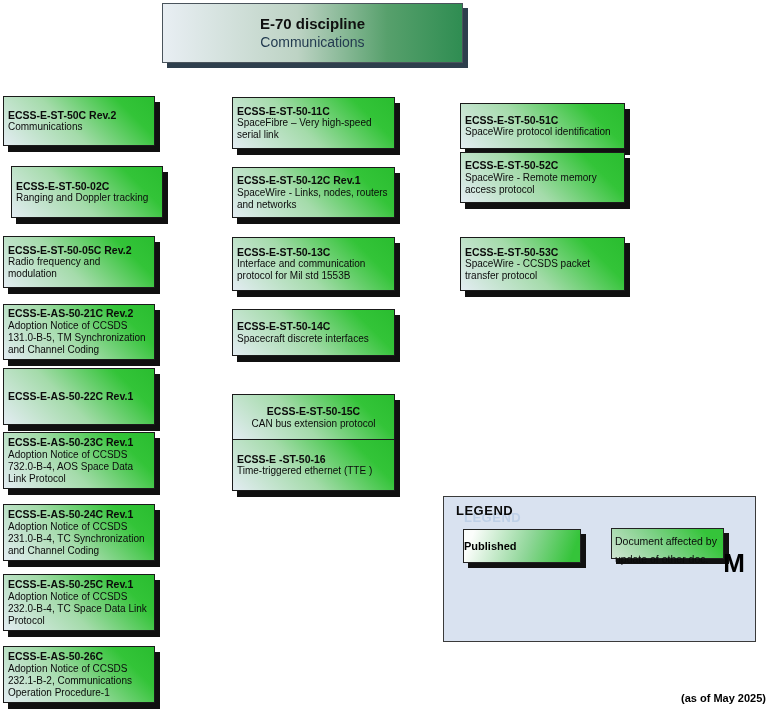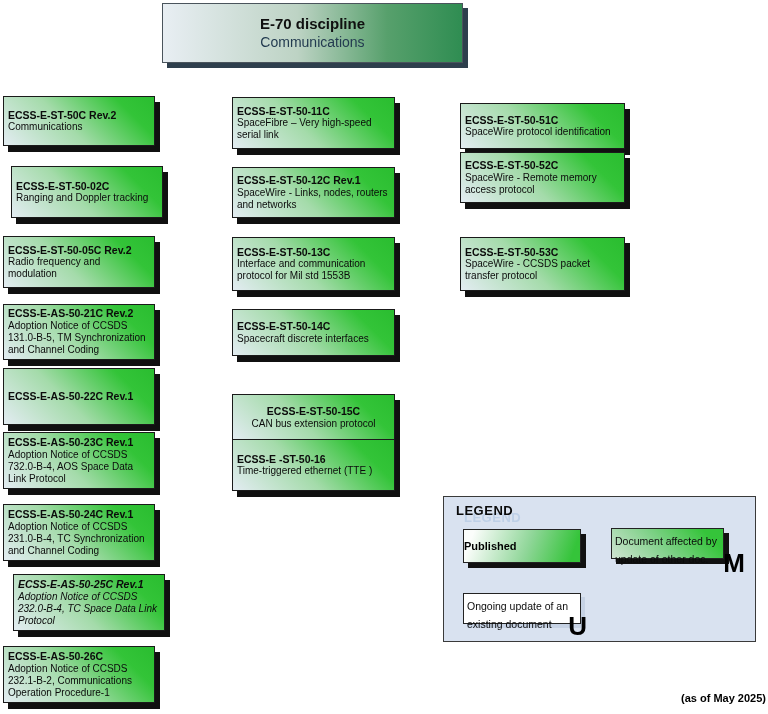--- a/index.html
+++ b/index.html
@@ -97,21 +97,21 @@
         <div class="doc-code">ECSS-E-AS-50-22C Rev.1</div>
       </div>
       <div class="doc-box" style="left: 3px; top: 432px; width: 152px; height: 57px;">
         <div class="doc-code">ECSS-E-AS-50-23C Rev.1</div>
         <div class="doc-desc">Adoption Notice of CCSDS 732.0-B-4, AOS Space Data Link Protocol</div>
       </div>
       <div class="doc-box" style="left: 3px; top: 504px; width: 152px; height: 57px;">
         <div class="doc-code">ECSS-E-AS-50-24C Rev.1</div>
         <div class="doc-desc">Adoption Notice of CCSDS 231.0-B-4, TC Synchronization and Channel Coding</div>
       </div>
-      <div class="doc-box" style="left: 13px; top: 574px; width: 152px; height: 57px; font-style: italic;">
+      <div class="doc-box" style="left: 3px; top: 574px; width: 152px; height: 57px;">
         <div class="doc-code">ECSS-E-AS-50-25C Rev.1</div>
         <div class="doc-desc">Adoption Notice of CCSDS 232.0-B-4, TC Space Data Link Protocol</div>
       </div>
       <div class="doc-box" style="left: 3px; top: 646px; width: 152px; height: 57px;">
         <div class="doc-code">ECSS-E-AS-50-26C</div>
         <div class="doc-desc">Adoption Notice of CCSDS 232.1-B-2, Communications Operation Procedure-1</div>
       </div>
       <div class="doc-box" style="left: 232px; top: 97px; width: 163px; height: 52px;">
         <div class="doc-code">ECSS-E-ST-50-11C</div>
         <div class="doc-desc">SpaceFibre – Very high-speed serial link</div>
@@ -158,22 +158,18 @@
 
     <div class="legend-item li-published">
       <span class="lbl">Published</span>
     </div>
 
     <div class="legend-item li-affected">
       <span class="txt">Document affected by update of other doc.</span>
       <span class="marker marker-m">M</span>
     </div>
 
-    <div class="legend-item li-white li-ongoing">
-      <span class="txt">Ongoing update of an existing document</span>
-      <span class="marker marker-u">U</span>
-    </div>
 
   </div>
 
   <div class="footnote">(as of May 2025)</div>
 
 </div>
 
 </body></html>

